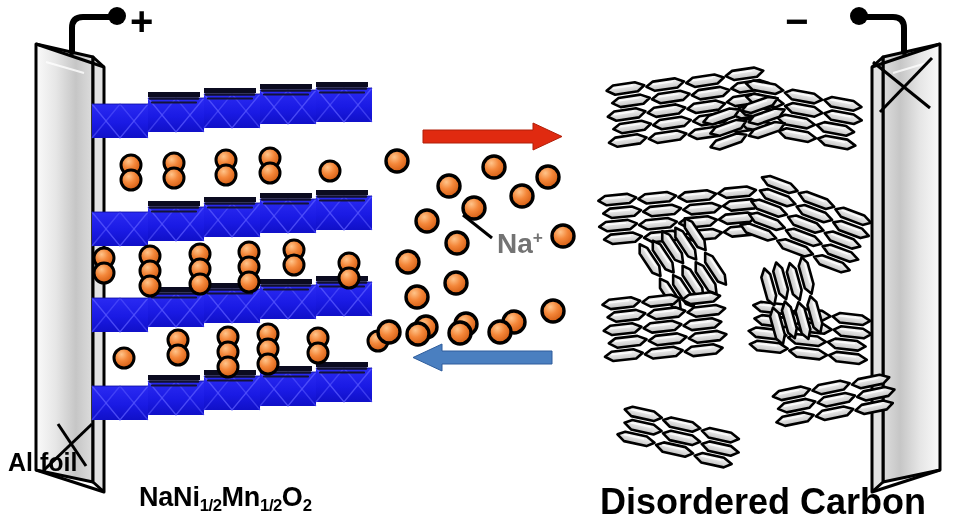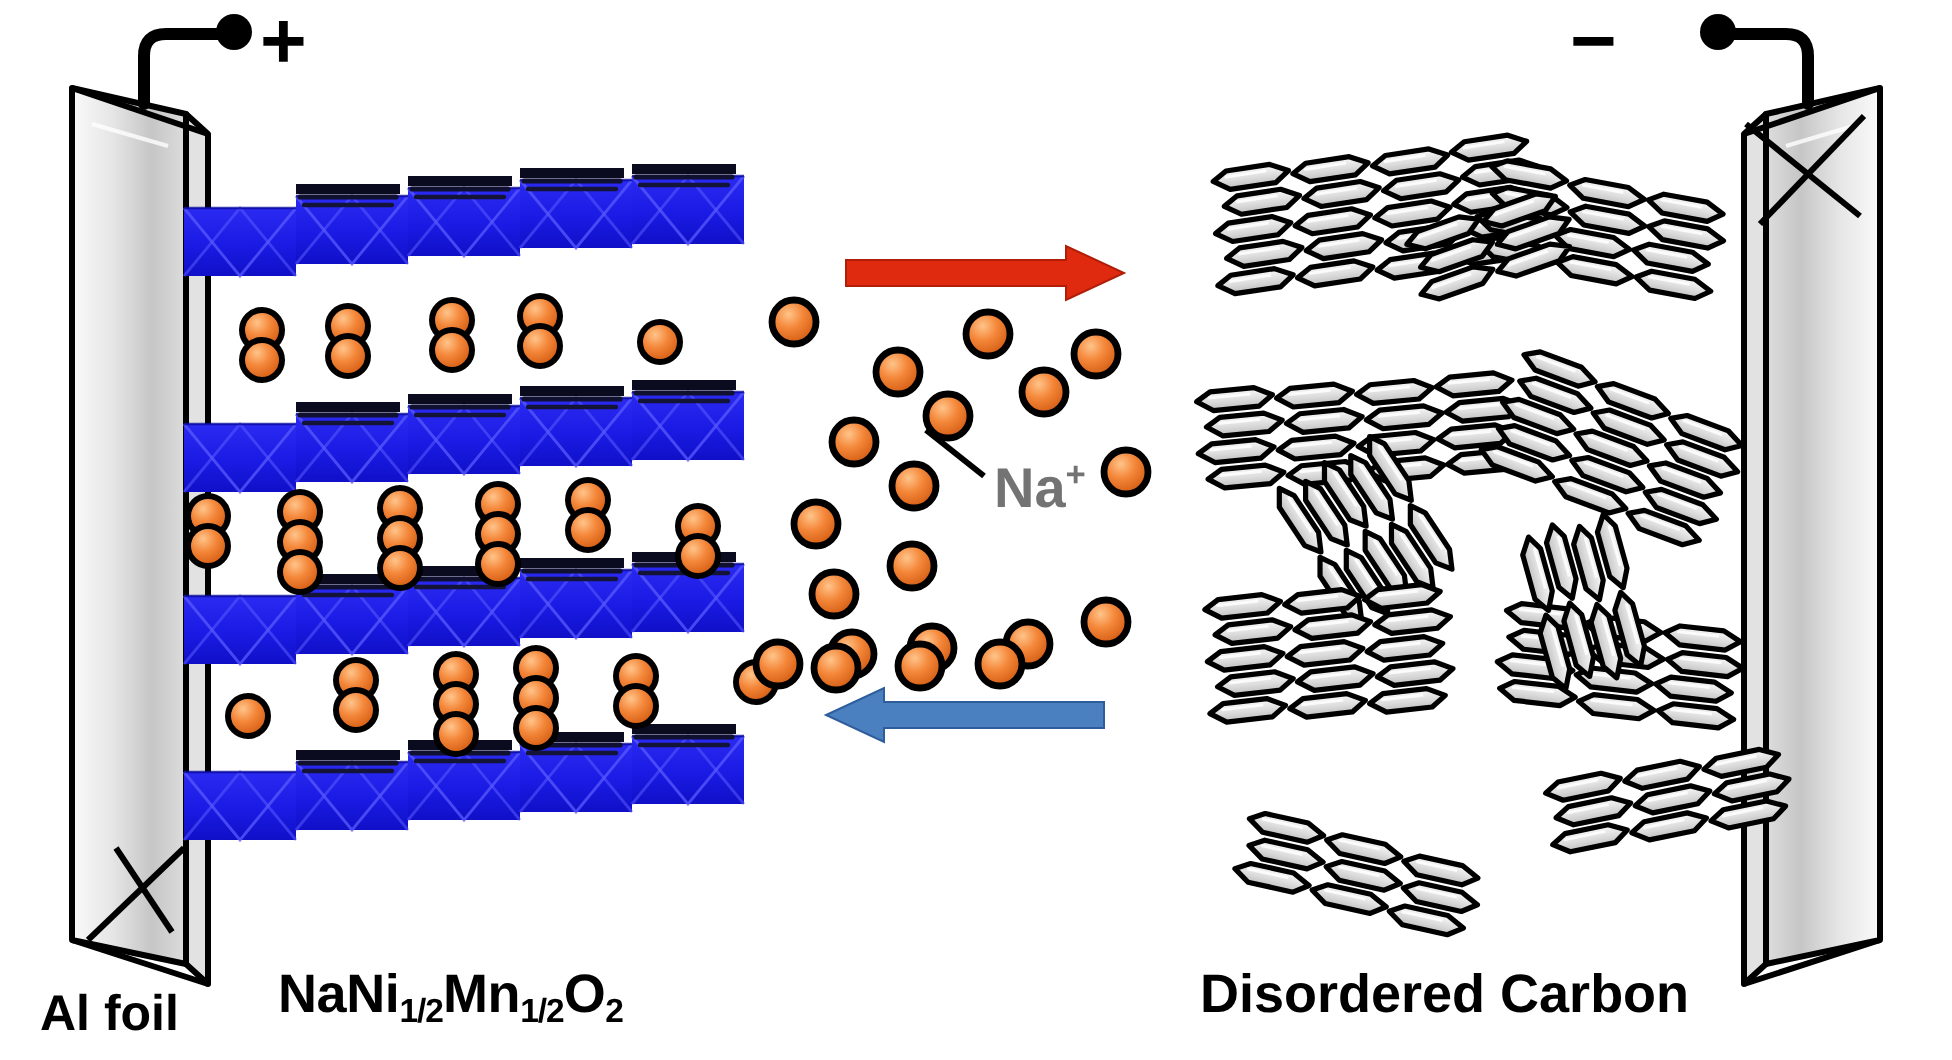--- a/index.html
+++ b/index.html
@@ -21,42 +21,42 @@
     position: absolute; left: 0; top: 0;
     width: 976px; height: 530px;
   }
   .txt {
     position: absolute;
     white-space: nowrap;
     font-weight: bold;
     line-height: 1;
   }
   #label-al-foil {
-    left: 20px; top: 450px;
-    font-size: 25px; color: #000000; margin-top: 45px;
+    left: 8px; top: 450px;
+    font-size: 25px; color: #000000;
   }
   #label-cu-al-foil {
     left: 888px; top: 30px;
     font-size: 17px; color: #000000;
     white-space: normal; width: 84px;
     line-height: 1.02;
   }
   #label-cathode {
     left: 139px; top: 484px;
     font-size: 27px; color: #000000;
     letter-spacing: -0.2px;
   }
   #label-cathode sub {
     font-size: 0.62em; vertical-align: baseline;
     position: relative; top: 0.30em;
     letter-spacing: -0.5px;
   }
   #label-anode {
     left: 600px; top: 484px;
-    font-size: 27px; color: #000000;
+    font-size: 36px; color: #000000;
   }
   #label-charge {
     left: 433px; top: 84px;
     font-size: 30px; color: #E8321A;
     letter-spacing: 0.2px;
   }
   #label-discharge {
     left: 410px; top: 375px;
     font-size: 30px; color: #3C6FD0;
     letter-spacing: 0.2px;

